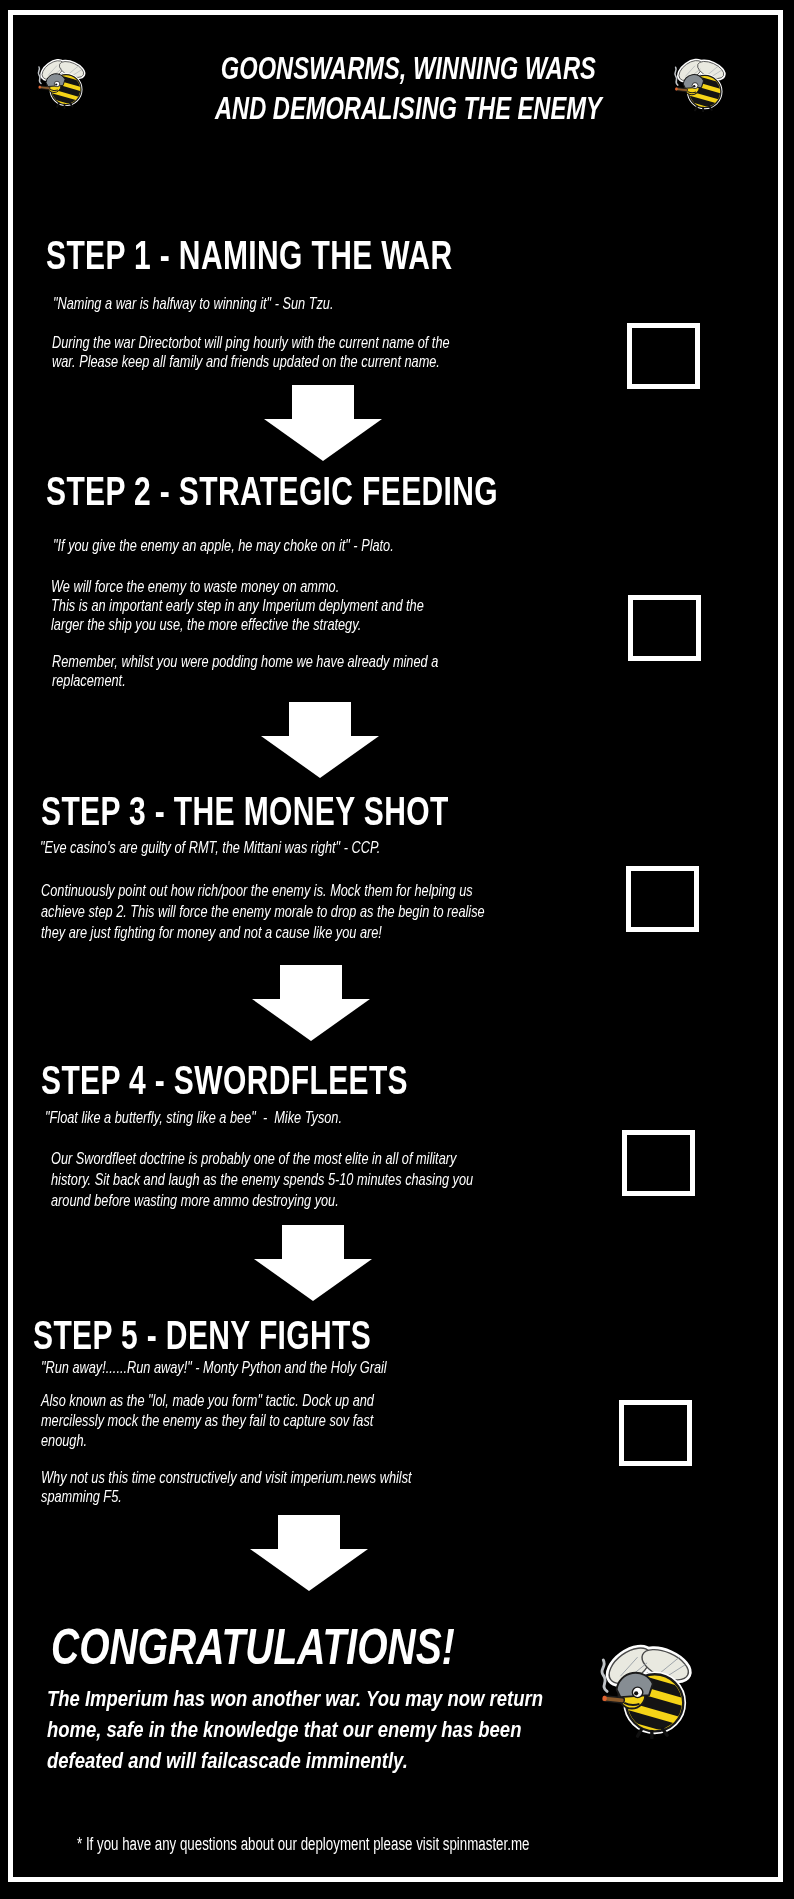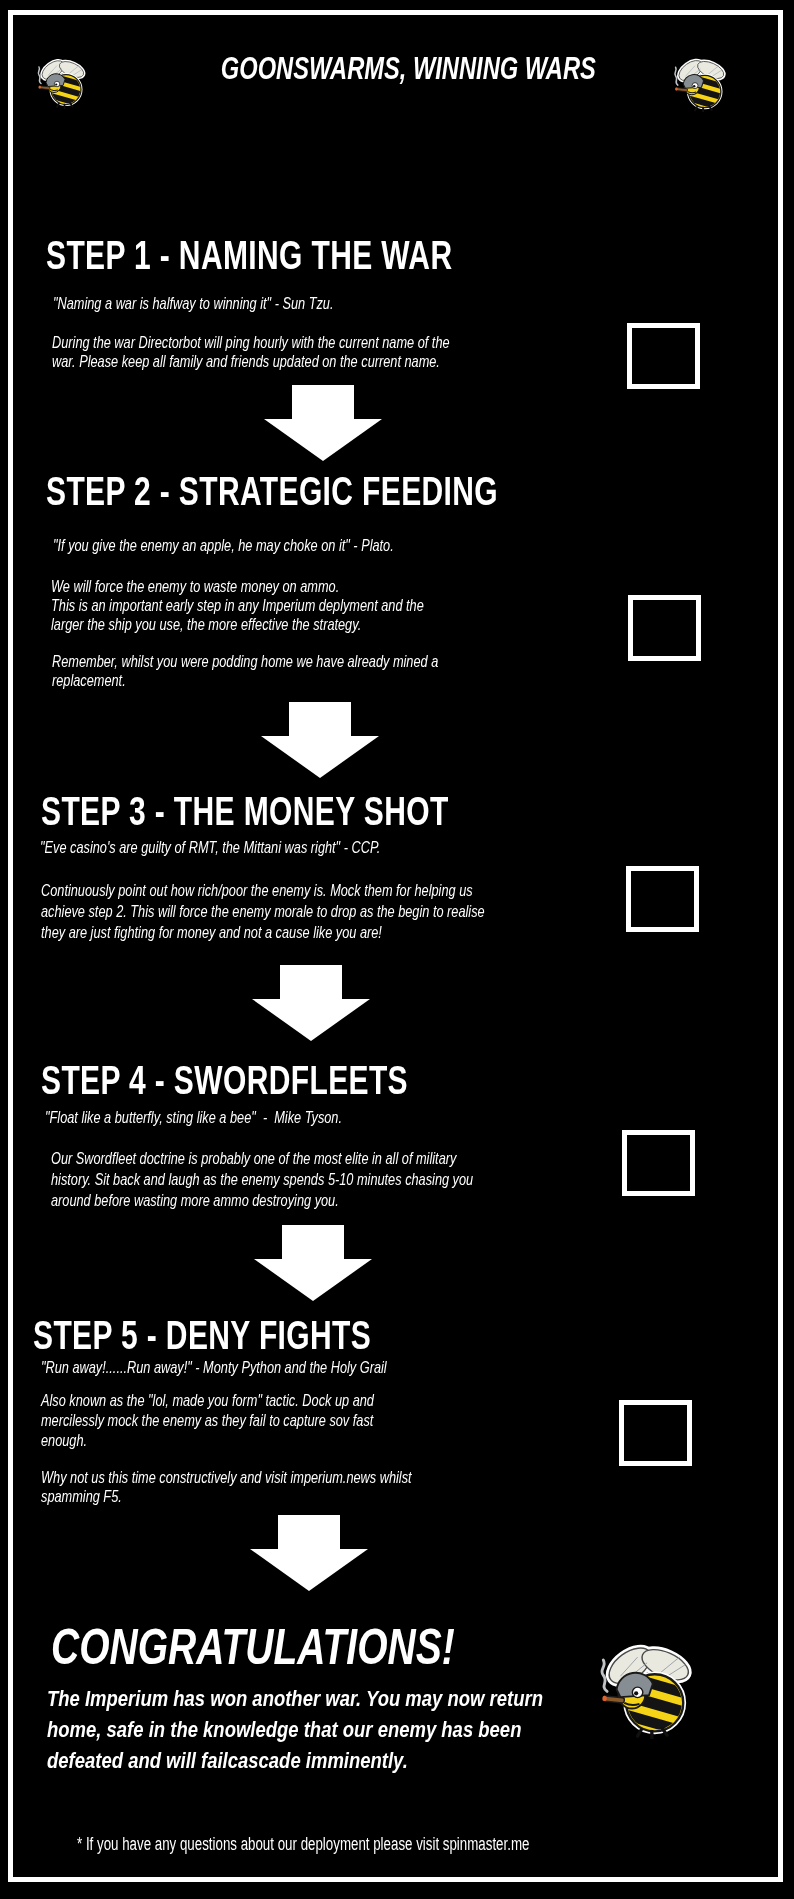--- a/index.html
+++ b/index.html
@@ -81,20 +81,21 @@
 
   <svg class="abs" style="left:33px; top:56px; width:60px; height:53px;">
       <use href="#bee-shape"></use>
     </svg>
   <svg class="abs" style="left:669px; top:56px; width:65px; height:56px;">
       <use href="#bee-shape"></use>
     </svg>
 
   <div class="abs title-wrap">
     <div><span class="title-line">GOONSWARMS, WINNING WARS</span></div>
+    <div><span class="title-line">AND DEMORALISING THE ENEMY</span></div>
   </div>
 
   <div class="abs step-heading" style="left:46px; top:235px;">STEP 1 - NAMING THE WAR</div>
   <div class="abs quote" style="left:53px; top:294px;">"Naming a war is halfway to winning it" - Sun Tzu.</div>
   <div class="abs para" style="left:52px; top:333px; line-height:19px;">
     <div class="line">During the war Directorbot will ping hourly with the current name of the</div>
     <div class="line">war. Please keep all family and friends updated on the current name.</div>
   </div>
   <div class="abs checkbox" style="left:627px; top:323px;"></div>
   <svg class="abs arrow" style="left:264px; top:385px;">

